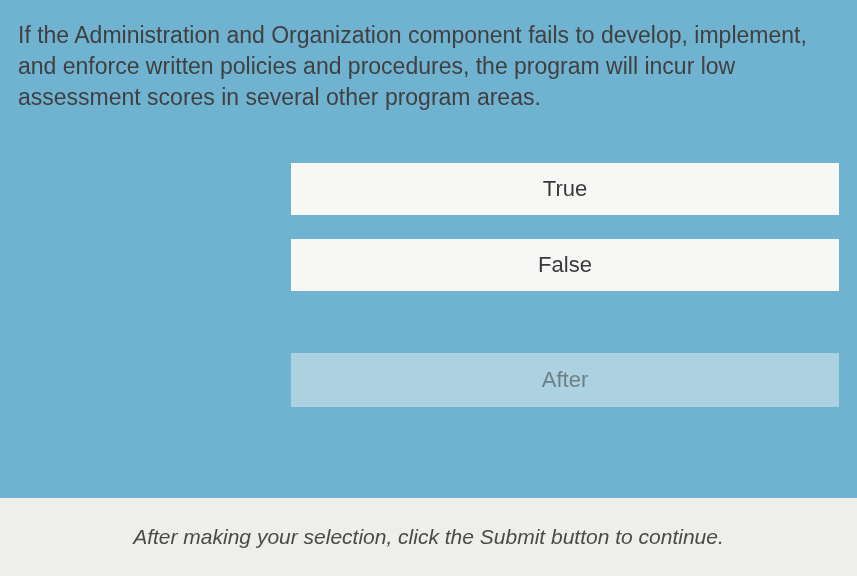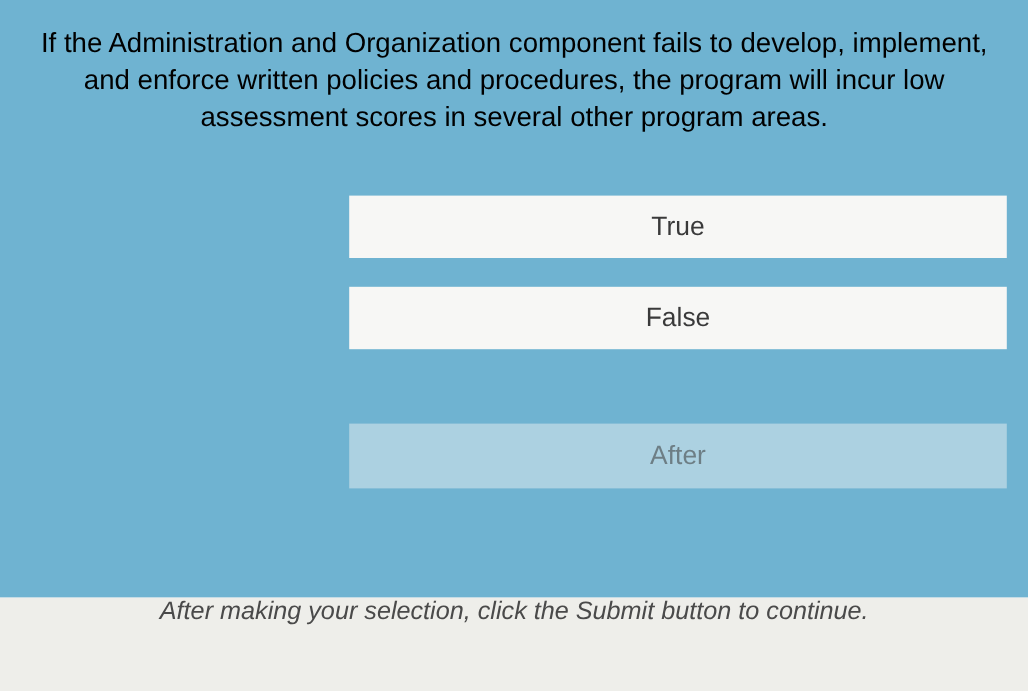--- a/index.html
+++ b/index.html
@@ -20,26 +20,25 @@
       flex-direction: column;
     }
     .quiz-main {
       background: #6fb3d1;
       flex: 1;
       padding: 20px 18px 30px 18px;
       display: flex;
       flex-direction: column;
     }
     .question-text {
-      color: #000000;
+      color: #404040;
       font-size: 23px;
       line-height: 1.35;
       font-weight: 500;
       margin-bottom: 50px;
-      text-align: center;
     }
     .options-area {
       display: flex;
       flex-direction: column;
       align-items: flex-end;
       gap: 24px;
     }
     .option-button {
       width: 548px;
       height: 52px;
@@ -64,20 +63,21 @@
       font-family: inherit;
       margin-top: 38px;
       display: flex;
       align-items: center;
       justify-content: center;
     }
     .quiz-footer {
       background: #eeeeea;
       height: 78px;
       display: flex;
+      align-items: center;
       justify-content: center;
     }
     .footer-text {
       color: #4a4a4a;
       font-size: 21px;
       font-style: italic;
       font-weight: 400;
     }
   </style>
 </head>

